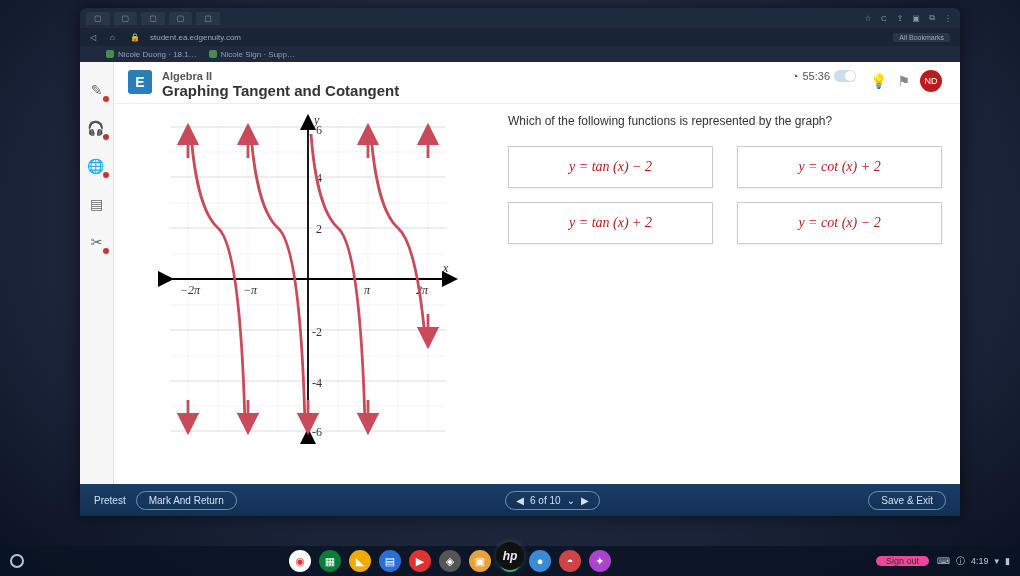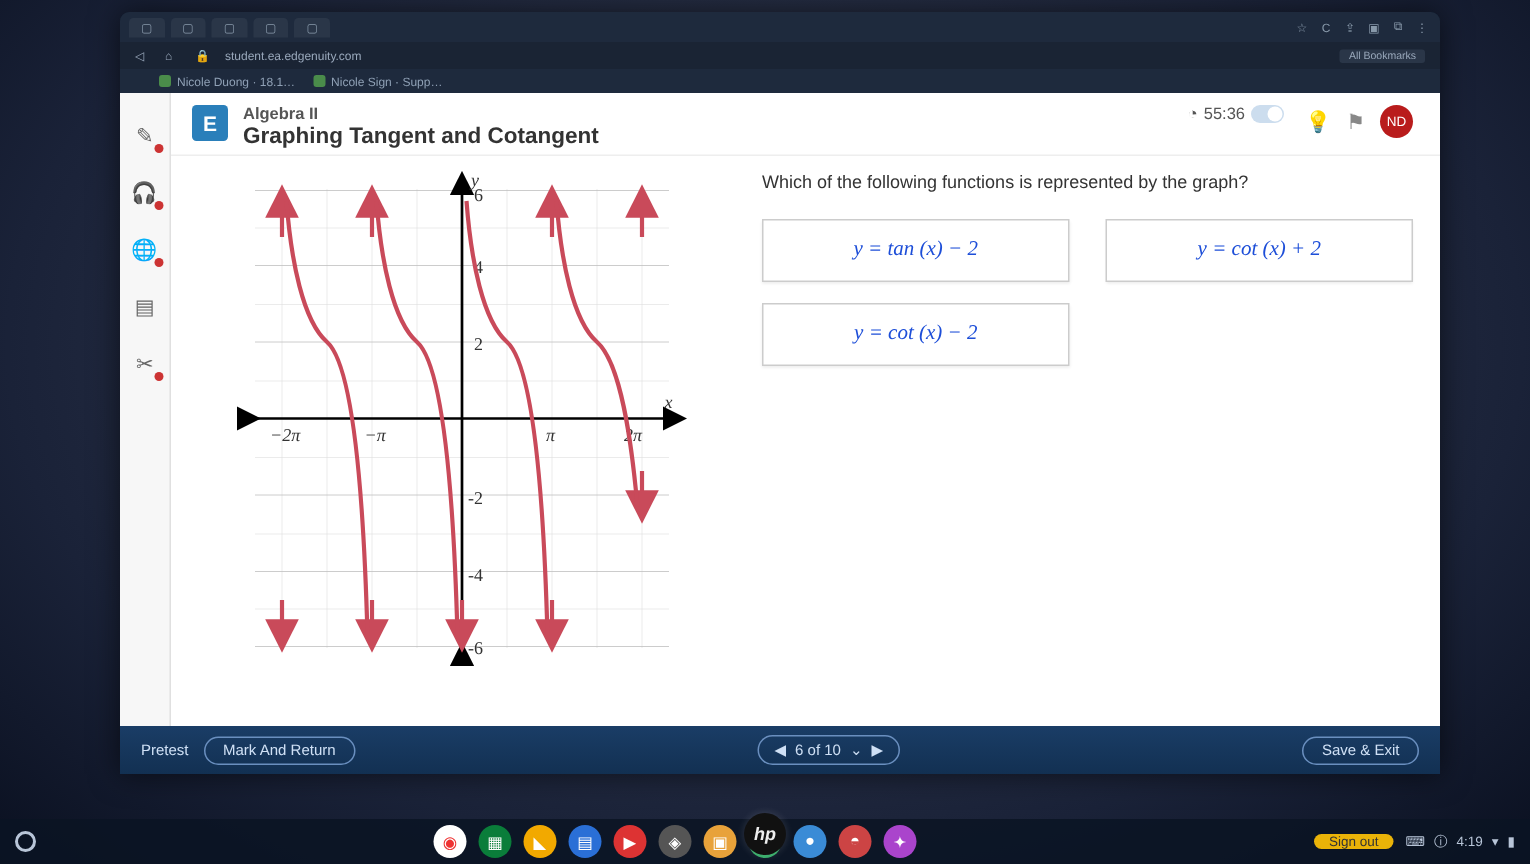--- a/index.html
+++ b/index.html
@@ -97,21 +97,21 @@
   .asym { stroke:#c94a5a; stroke-width:2.8; }
   .arrow { fill:#c94a5a; }
   .lbl { font: italic 12px 'Times New Roman', serif; fill:#333; }
   .lbln { font: 12px 'Times New Roman', serif; fill:#333; }
   
   .question { flex:1; }
   .question .prompt { font-size:12px; color:#333; margin-bottom:18px; }
   .answers { display:grid; grid-template-columns: 1fr 1fr; gap: 14px 24px; max-width: 440px; }
   .answer {
     border:1px solid #ccc; background:#fff; padding: 12px 0; text-align:center;
-    font: italic 14px 'Times New Roman', serif; color:#1d4ed8; cursor:pointer;
+    font: italic 14px 'Times New Roman', serif; color:#b91c1c; cursor:pointer;
     box-shadow: 0 1px 2px rgba(0,0,0,0.08);
   }
   
   
   .appfoot {
     position:absolute; left:0; right:0; bottom:0; height:32px;
     background: linear-gradient(#1a3d66,#123052);
     display:flex; align-items:center; padding: 1px 14px; gap:10px;
     color:#cfe0f5; font-size:10px;
   }
@@ -128,21 +128,21 @@
   
   .shelf {
     position:absolute; left:0; right:0; bottom:0; height:30px;
     background: rgba(10,20,35,0.85);
     display:flex; align-items:center; padding:0 10px; gap:8px;
     color:#b8c5d8; font-size:9px;
   }
   .shelf .launcher { width:14px;height:14px;border:2px solid #b8c5d8;border-radius:50%;}
   .shelf .apps { flex:1; display:flex; justify-content:center; gap:8px;}
   .shelf .appico { width:22px;height:22px;border-radius:50%;display:flex;align-items:center;justify-content:center;font-size:11px;color:#fff;}
-  .shelf .signout { background:#eab308;color:#333;padding:0 10px;border-radius:10px;font-size:9px;}
+  .shelf .signout { background:#ec4899;color:#333;padding:0 10px;border-radius:10px;font-size:9px;}
   .shelf .tray { display:flex;gap:6px;align-items:center;}
   
   .hp {
     position:absolute; left:50%; bottom:6px; transform:translateX(-50%);
     width:28px;height:28px;border-radius:50%;background:#111;color:#eee;
     display:flex;align-items:center;justify-content:center;font-size:12px;font-style:italic;font-weight:bold;
     box-shadow:0 0 6px rgba(255,255,255,0.15);
   }
 </style>
 </head>
@@ -286,20 +286,21 @@
             <path class="curve" d="M 153 20 C 156 60, 164 100, 180 114 C 196 128, 204 200, 207 310"></path>
             <path class="curve" d="M 213 20 C 216 60, 224 100, 240 114 C 256 128, 263 180, 267 224"></path>
           </svg>
         </div>
 
         <div class="question">
           <div class="prompt">Which of the following functions is represented by the graph?</div>
           <div class="answers">
             <div class="answer">y = tan (x) − 2</div>
             <div class="answer">y = cot (x) + 2</div>
+            <div class="answer">y = tan (x) + 2</div>
             <div class="answer">y = cot (x) − 2</div>
           </div>
         </div>
       </div>
     </div>
   </div>
 
   <div class="appfoot">
     <span>Pretest</span>
     <div class="pill">Mark And Return</div>

